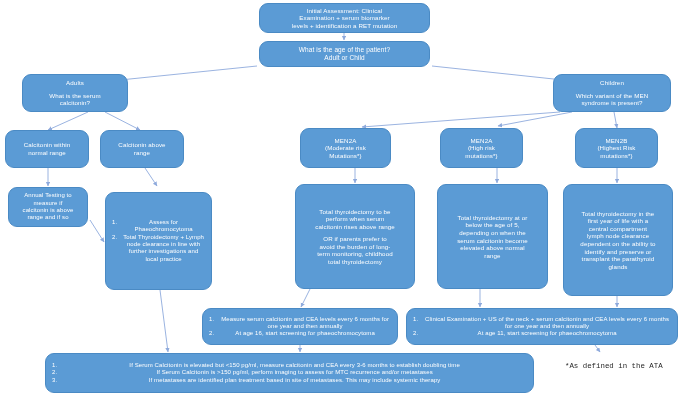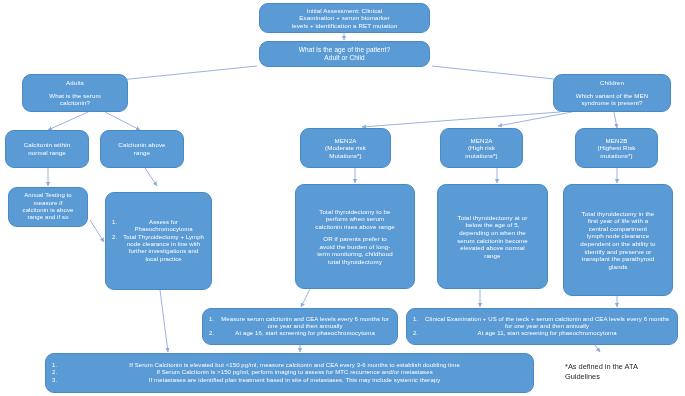--- a/index.html
+++ b/index.html
@@ -74,20 +74,21 @@
     flex: 1 1 auto;
     text-align: center;
   }
   .footnote {
     position: absolute;
     color: #262626;
     font-size: 7.4px;
     line-height: 1.35;
     text-align: left;
     z-index: 3;
+    font-family: Liberation Mono, monospace;
   }
 </style>
 </head>
 <body>
 
 <div id="canvas">
 
   <svg id="wires" viewBox="0 0 685 396">
     <defs>
       <marker id="ah" markerWidth="6" markerHeight="6" refX="4.6" refY="2.4" orient="auto">
@@ -272,16 +273,15 @@
       <span class="txt">If Serum Calcitonin is &gt;150 pg/ml, perform imaging to assess for MTC recurrence and/or metastases</span>
     </div>
     <div class="li">
       <span class="num">3.</span>
       <span class="txt">If metastases are identified plan treatment based in site of metastases. This may include systemic therapy</span>
     </div>
   </div>
 
   <div class="footnote" style="left:565px; top:362px; width:115px;">
     <div>*As defined in the ATA</div>
-    <div>Guidelines</div>
   </div>
 
 </div>
 
 </body></html>

